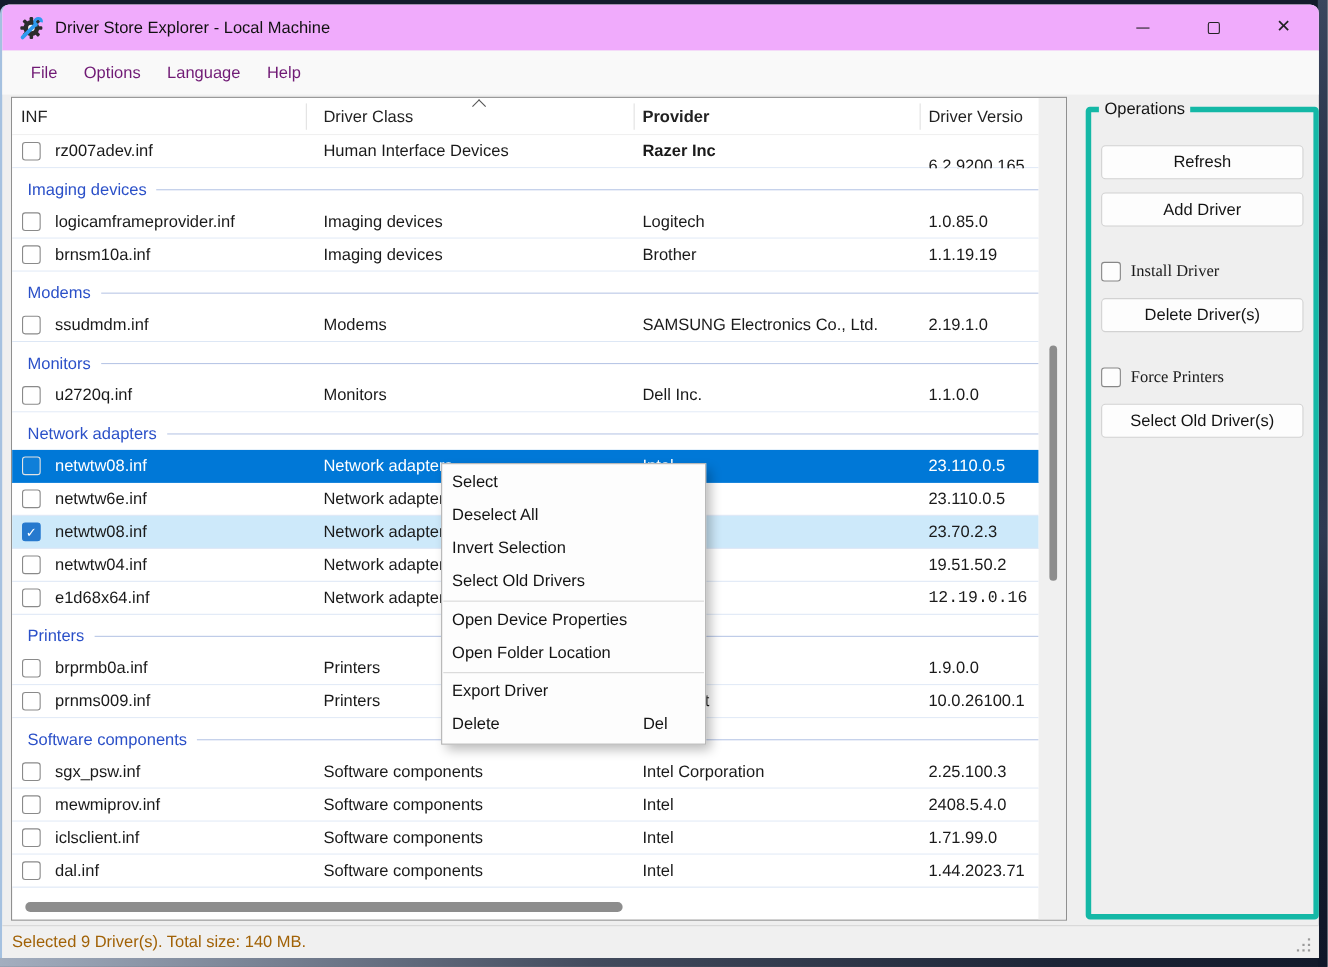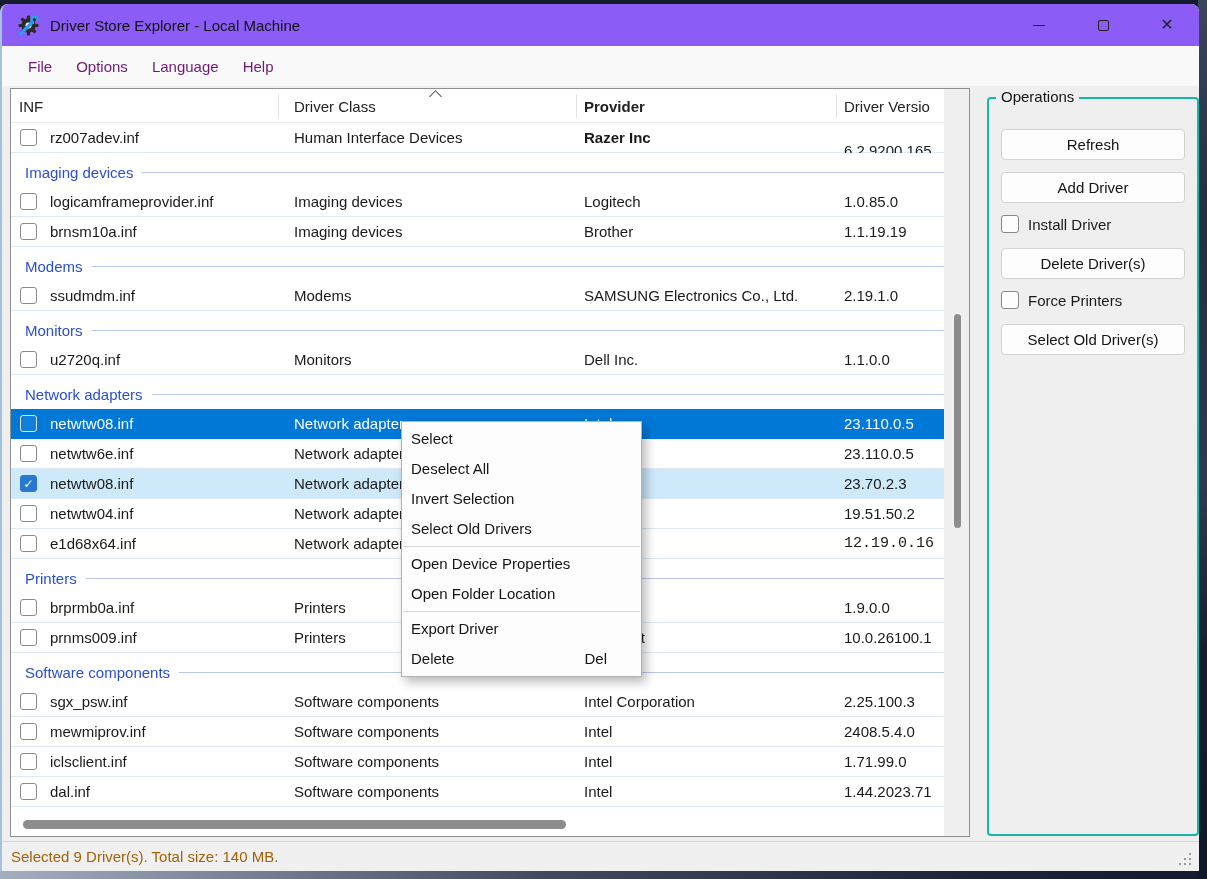--- a/index.html
+++ b/index.html
@@ -9,21 +9,21 @@
   .screen { position:relative; width:1207px; height:879px; background:#141b2c; overflow:hidden; }
   .screen::after { content:""; position:absolute; right:0; top:0; bottom:0; width:9px;
     background:linear-gradient(180deg,#3a465e 0%,#232e44 25%,#2e3a52 55%,#18203344 75%,#101729 100%); }
   .screen::before { content:""; position:absolute; left:0; right:9px; bottom:0; height:9px;
     background:linear-gradient(90deg,#a3aebf 0%,#76819578 45%,#1d2537 80%,#131a2b 100%); }
 
   .window { position:absolute; left:0; top:4px; width:1199px; height:867px; background:#efefef;
     border-left:2px solid #a5c1e0; border-radius:8px 8px 0 0; overflow:hidden; z-index:2; }
 
   
-  .titlebar { position:absolute; left:0; top:0; right:0; height:42px; background:#8b5cf6; display:flex; align-items:center; }
+  .titlebar { position:absolute; left:0; top:0; right:0; height:42px; background:#f0abfc; display:flex; align-items:center; }
   .app-icon { width:24px; height:24px; margin:0 10px 0 14px; }
   .title-text { font-size:15px; color:#111; }
   .win-controls { margin-left:auto; display:flex; height:100%; }
   .win-btn { width:64px; height:100%; display:flex; align-items:center; justify-content:center; color:#222; font-size:15px; cursor:default; }
   .max-glyph { width:11px; height:11px; border:1.3px solid #222; border-radius:2px; }
   .min-glyph { width:12px; height:0; border-top:1.4px solid #222; }
   .close-glyph { font-size:16px; line-height:1; }
 
   
   .menubar { position:absolute; left:0; top:42px; right:0; height:40px; background:#f9f9f9; display:flex; align-items:center; padding-left:14px; }
@@ -55,26 +55,26 @@
   .vthumb { position:absolute; left:943px; top:225px; width:7px; height:214px; border-radius:4px; background:#8d8d8d; }
 
   
   .ctx-menu { position:absolute; left:399px; top:417px; width:241px; background:#fdfdfd; border:1px solid #b2b2b2;
     box-shadow:4px 5px 10px rgba(0,0,0,0.28); padding:2px 0; z-index:20; }
   .ctx-item { height:30px; line-height:30px; padding-left:9px; display:flex; color:#141414; white-space:nowrap; }
   .ctx-shortcut { margin-left:auto; padding-right:34px; }
   .ctx-sep { height:1px; background:#d8d8d8; margin:2px 1px; }
 
   
-  .ops-box { position:absolute; left:985px; top:93px; width:212px; height:739px; border:2px solid #14b8a6; border-radius:4px; }
+  .ops-box { position:absolute; left:985px; top:93px; width:212px; height:739px; border:5px solid #14b8a6; border-radius:4px; }
   .ops-title { position:absolute; top:-11px; left:7px; background:#efefef; padding:0 5px; color:#141414; }
   .ops-body { padding-top:30px; display:flex; flex-direction:column; align-items:center; }
   .ops-btn { width:184px; height:31px; margin-bottom:12px; background:#fdfdfd; border:1px solid #d2d2d2; border-radius:4px;
     font-family:inherit; font-size:15px; color:#141414; text-align:center; line-height:29px; }
-  .ops-check { width:184px; display:flex; align-items:center; gap:9px; margin:0 0 15px 0; }
+  .ops-check { width:184px; display:flex; align-items:center; gap:9px; margin:20px 0 15px 0;font-family:Liberation Serif, serif; }
   .ops-check .cbx { width:18px; height:18px; border:1px solid #878787; border-radius:3px; background:#fdfdfd; flex:0 0 auto; }
 
   
   .statusbar { position:absolute; left:0; right:0; top:837px; height:30px; background:#f0f0f0; border-top:1px solid #d6d6d6; }
   .status-text { position:absolute; left:9px; top:0; line-height:30px; color:#a16207; }
   .grip { position:absolute; right:8px; bottom:6px; width:2px; height:2px; background:#9a9a9a;
     box-shadow:0 -5px 0 #9a9a9a, 0 -10px 0 #9a9a9a, -5px 0 0 #9a9a9a, -5px -5px 0 #9a9a9a, -10px 0 0 #9a9a9a; }
 </style>
 </head>
 <body>

